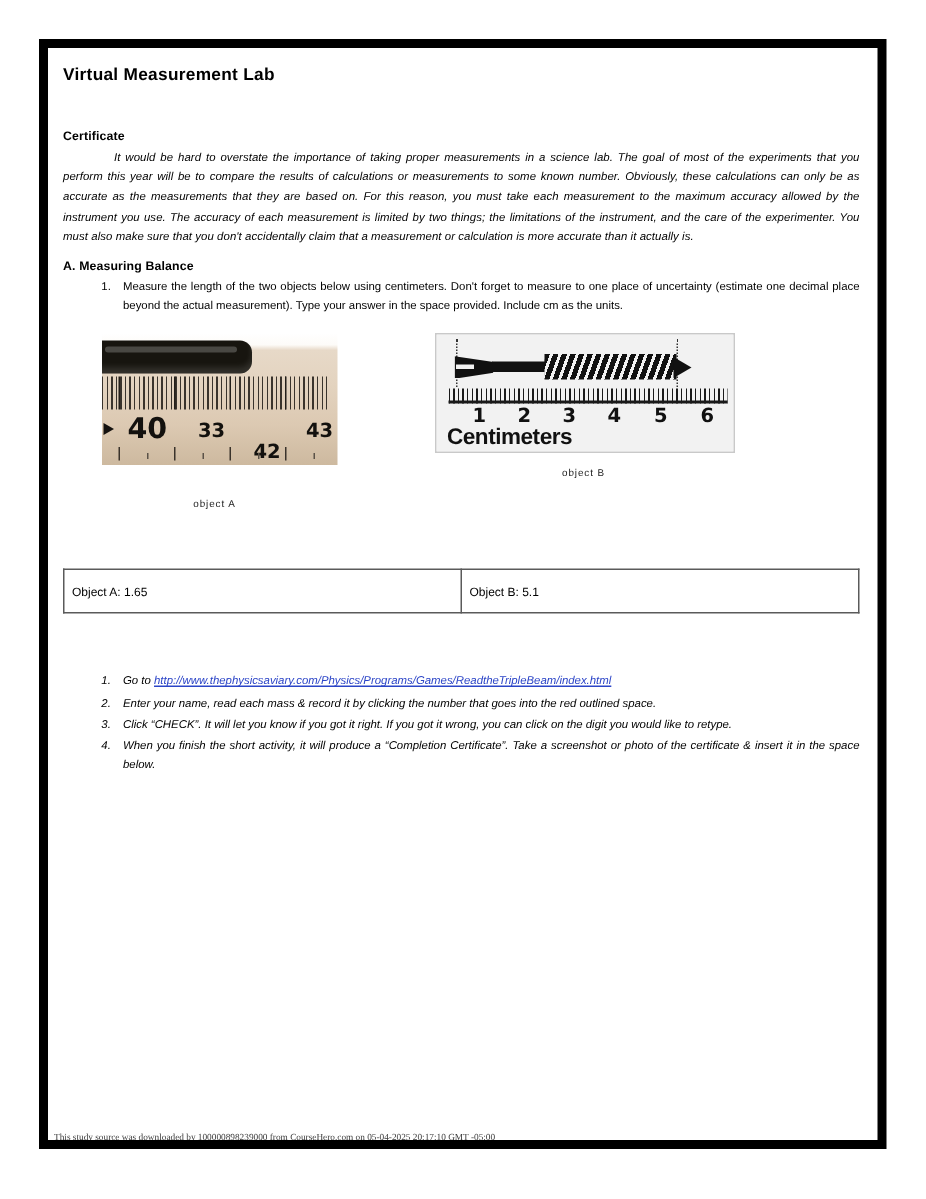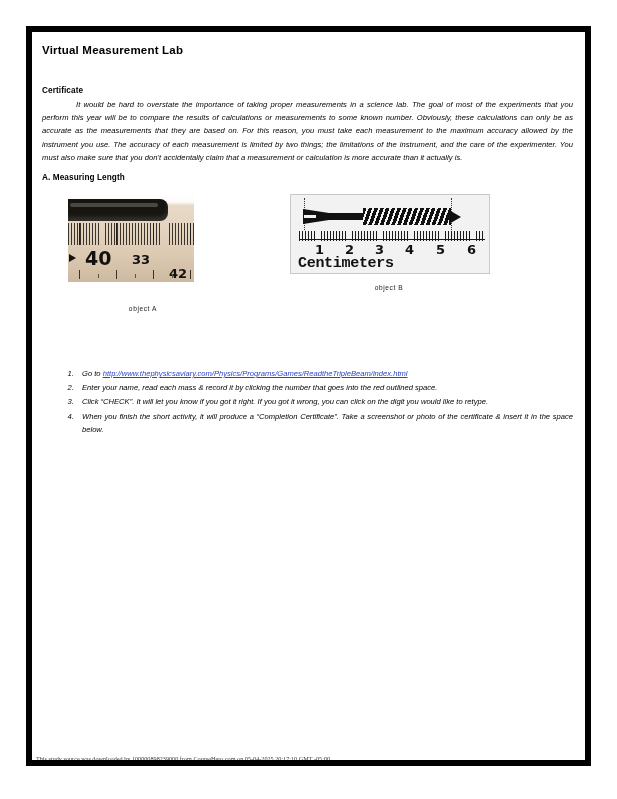--- a/index.html
+++ b/index.html
@@ -101,21 +101,21 @@
   .fig-cap {
     font-size: 6.6px;
     text-align: center;
     letter-spacing: 0.6px;
     color: #222;
   }
 
   
   .objA-wrap { left: 26px; width: 150px; }
   .objA {
-    width: 126px;
+    width: 157px;
     height: 88px;
     position: relative;
     overflow: hidden;
     background: linear-gradient(180deg,
         #ffffff 0%, #fdfbf8 9%,
         #e7d9c8 13%, #e3d3bf 40%,
         #dcc9b2 70%, #cdb99f 100%);
   }
   .objA .blackbar {
     position: absolute;
@@ -280,21 +280,21 @@
     top: 47px;
     font-family: "DejaVu Sans", sans-serif;
     font-weight: bold;
     font-size: 13px;
     color: #111;
   }
   .objB .cmlabel {
     position: absolute;
     left: 7px;
     top: 60px;
-    font-family: Liberation Mono, monospace;
+    font-family: Liberation Sans, sans-serif;
     font-weight: bold;
     font-size: 15px;
     letter-spacing: -0.3px;
     color: #111;
   }
 
   
   .ans-table {
     margin-top: 22px;
     width: 100%;
@@ -320,22 +320,25 @@
 
       <div class="title">Virtual Measurement Lab</div>
 
       <div class="spacer-lg"></div>
 
       <div class="h-sec">Certificate</div>
       <p class="intro-p">It would be hard to overstate the importance of taking proper measurements in a science lab.  The goal of most of the experiments that you perform this year will be to compare the results of calculations or measurements to some known number.  Obviously, these calculations can only be as accurate as the measurements that they are based on.  For this reason, you must take each measurement to the maximum accuracy allowed by the instrument you use.   The accuracy of each measurement is limited by two things; the limitations of the instrument, and the care of the experimenter.    You must also make sure that you don't accidentally claim that a measurement or calculation is more accurate than it actually is.</p>
 
       <div class="spacer-md"></div>
 
-      <div class="h-sec">A. Measuring Length</div>
-
+      <div class="h-sec">A. Measuring Balance</div>
+
+      <ol class="numlist">
+        <li>Measure the length of the two objects below using centimeters.  Don't forget to measure to one place of uncertainty (estimate one decimal place beyond the actual measurement).  Type your answer in the space provided.  Include cm as the units.</li>
+      </ol>
 
       <div class="fig-row">
 
         <div class="fig objA-wrap">
           <div class="objA">
             <div class="blackbar"></div>
             <div class="gloss"></div>
             <div class="tickband"></div>
             <div class="majtick" style="left:11px"></div>
             <div class="majtick" style="left:48px"></div>
@@ -379,20 +382,28 @@
             <span class="cmnum" style="left:114px">4</span>
             <span class="cmnum" style="left:145px">5</span>
             <span class="cmnum" style="left:176px">6</span>
             <span class="cmlabel">Centimeters</span>
           </div>
           <div class="fig-cap" style="margin-top:10px">object  B</div>
         </div>
 
       </div>
 
+      <table class="ans-table">
+        <tbody>
+          <tr>
+            <td>Object A: 1.65</td>
+            <td>Object B: 5.1</td>
+          </tr>
+        </tbody>
+      </table>
 
       <div style="height:36px"></div>
 
 
       <ol class="numlist tight">
         <li><span>Go to </span><a class="link" href="#">http://www.thephysicsaviary.com/Physics/Programs/Games/ReadtheTripleBeam/index.html</a></li>
         <li>Enter your name, read each mass &amp; record it by clicking the number that goes into the red outlined space.</li>
         <li>Click “CHECK”.  It will let you know if you got it right.  If you got it wrong, you can click on the digit you would like to retype.</li>
         <li>When you finish the short activity, it will produce a “Completion Certificate”.  Take a screenshot or photo of the certificate &amp; insert it in the space below.</li>
       </ol>

